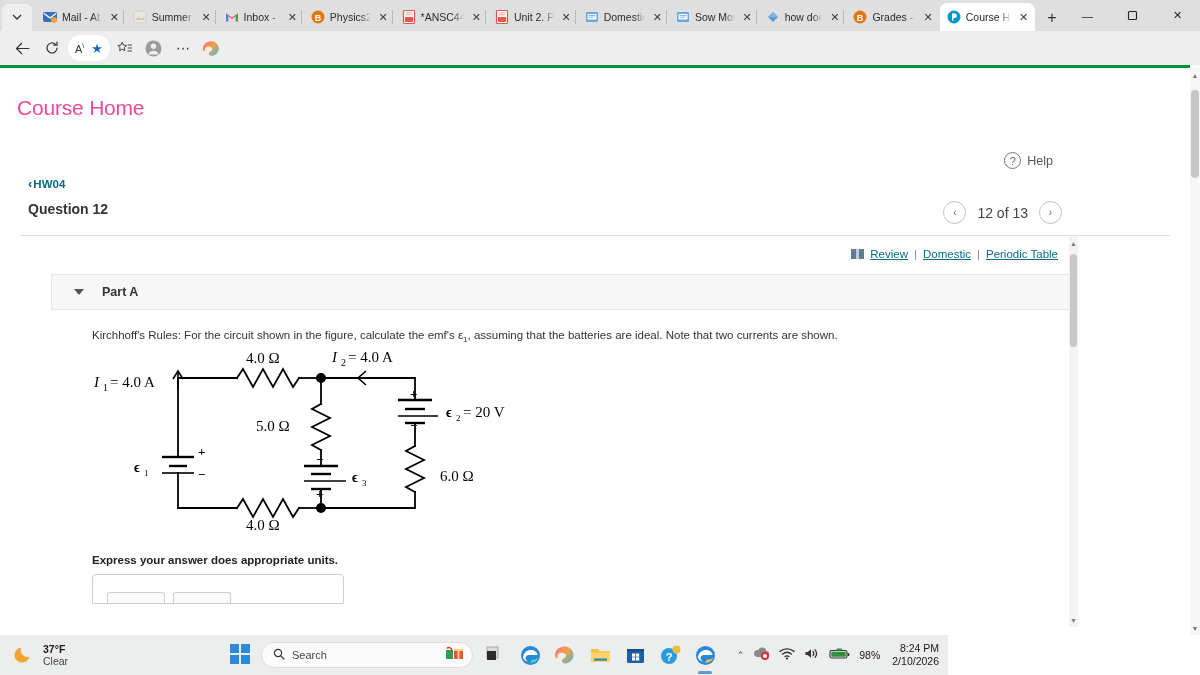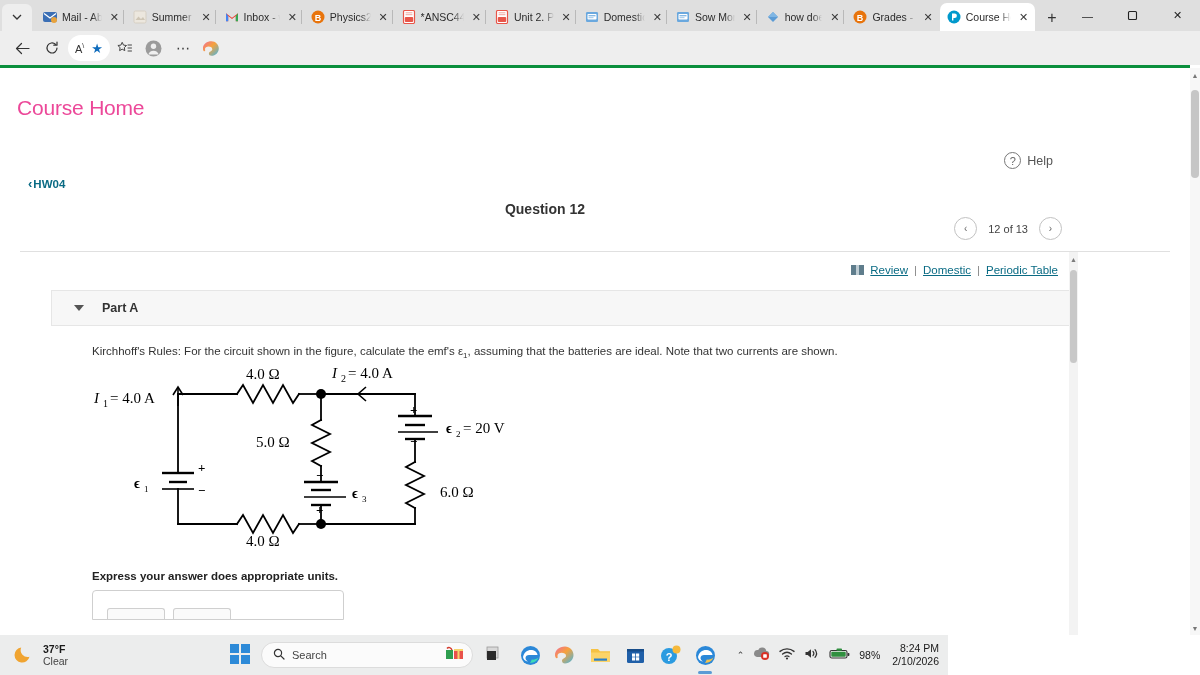--- a/index.html
+++ b/index.html
@@ -173,34 +173,33 @@
     display: flex; align-items: center; justify-content: center;
     font-size: 11px; color: #666;
   }
   .hw-link {
     margin: 8px 0 0 28px;
     color: #0a6b84;
     font-size: 11.5px; font-weight: bold;
     display: inline-flex; align-items: center;
   }
   .qrow {
-    display: flex; align-items: center;
+    display: flex; 
     margin: 9px 0 0 0;
     padding: 0 128px 0 28px;
-    flex-direction: column;
   }
   .qtitle { font-size: 14px; color: #333; font-weight: bold; }
   .pager { margin-left: auto; display: flex; align-items: center; gap: 11px; }
   .pgbtn {
     width: 23px; height: 23px; border-radius: 50%;
     border: 1px solid #c2c2c2; background:#fff;
     display: flex; align-items: center; justify-content: center;
     color: #666; font-size: 10px;
   }
-  .pgtext { font-size: 11px; color: #444; }
+  .pgtext { font-size: 14px; color: #444; }
 
   .qbody {
     margin: 11px 20px 0 20px;
     border-top: 1px solid #e0e0e0;
     position: relative;
     height: 392px;
   }
   .innerscroll {
     position: absolute;
     right: 92px; top: 0; width: 9px; bottom: 0;

